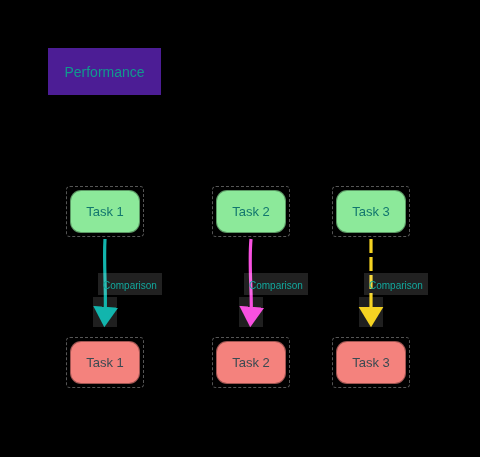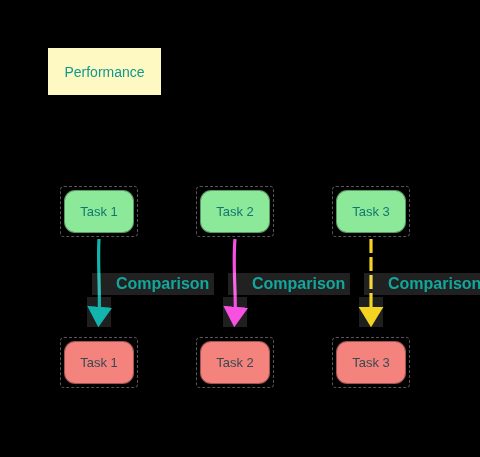--- a/index.html
+++ b/index.html
@@ -16,40 +16,40 @@
     font-family: "Liberation Sans", sans-serif;
   }
 
   
   .title-card {
     position: absolute;
     left: 48px;
     top: 48px;
     width: 113px;
     height: 47px;
-    background: #fef9c3;
+    background: #4c1d95;
     display: flex;
     align-items: center;
     justify-content: center;
   }
   .title-card .title-text {
     color: #11998e;
     font-size: 14px;
     line-height: 1;
     white-space: nowrap;
   }
 
   
   .flow {
     position: absolute;
     top: 186px;
     width: 78px;
   }
-  .flow-1 { left: 60px; }
-  .flow-2 { left: 196px; }
+  .flow-1 { left: 66px; }
+  .flow-2 { left: 212px; }
   .flow-3 { left: 332px; }
 
   
   .node-wrap {
     position: relative;
     width: 78px;
     height: 51px;
   }
   .node-sel {
     position: absolute;
@@ -112,25 +112,24 @@
   
   .edge-label {
     position: absolute;
     left: 32px;
     top: 36px;
     padding: 2px 5px;
     background: rgba(255,255,255,0.13);
     white-space: nowrap;
   }
   .edge-label-text {
-    font-size: 16px;
+    font-size: 10px;
     line-height: 1;
     color: #12aaa0;
-    font-weight: bold;
-    margin-left: 19px;
+    font-weight: normal;
   }
   .edge-label.teal .edge-label-text  { color: #12a79c; }
   .edge-label.pink .edge-label-text  { color: #12a79c; }
   .edge-label.yellow .edge-label-text{ color: #12a79c; }
 </style>
 </head>
 <body>
 
 <div id="canvas">
 

